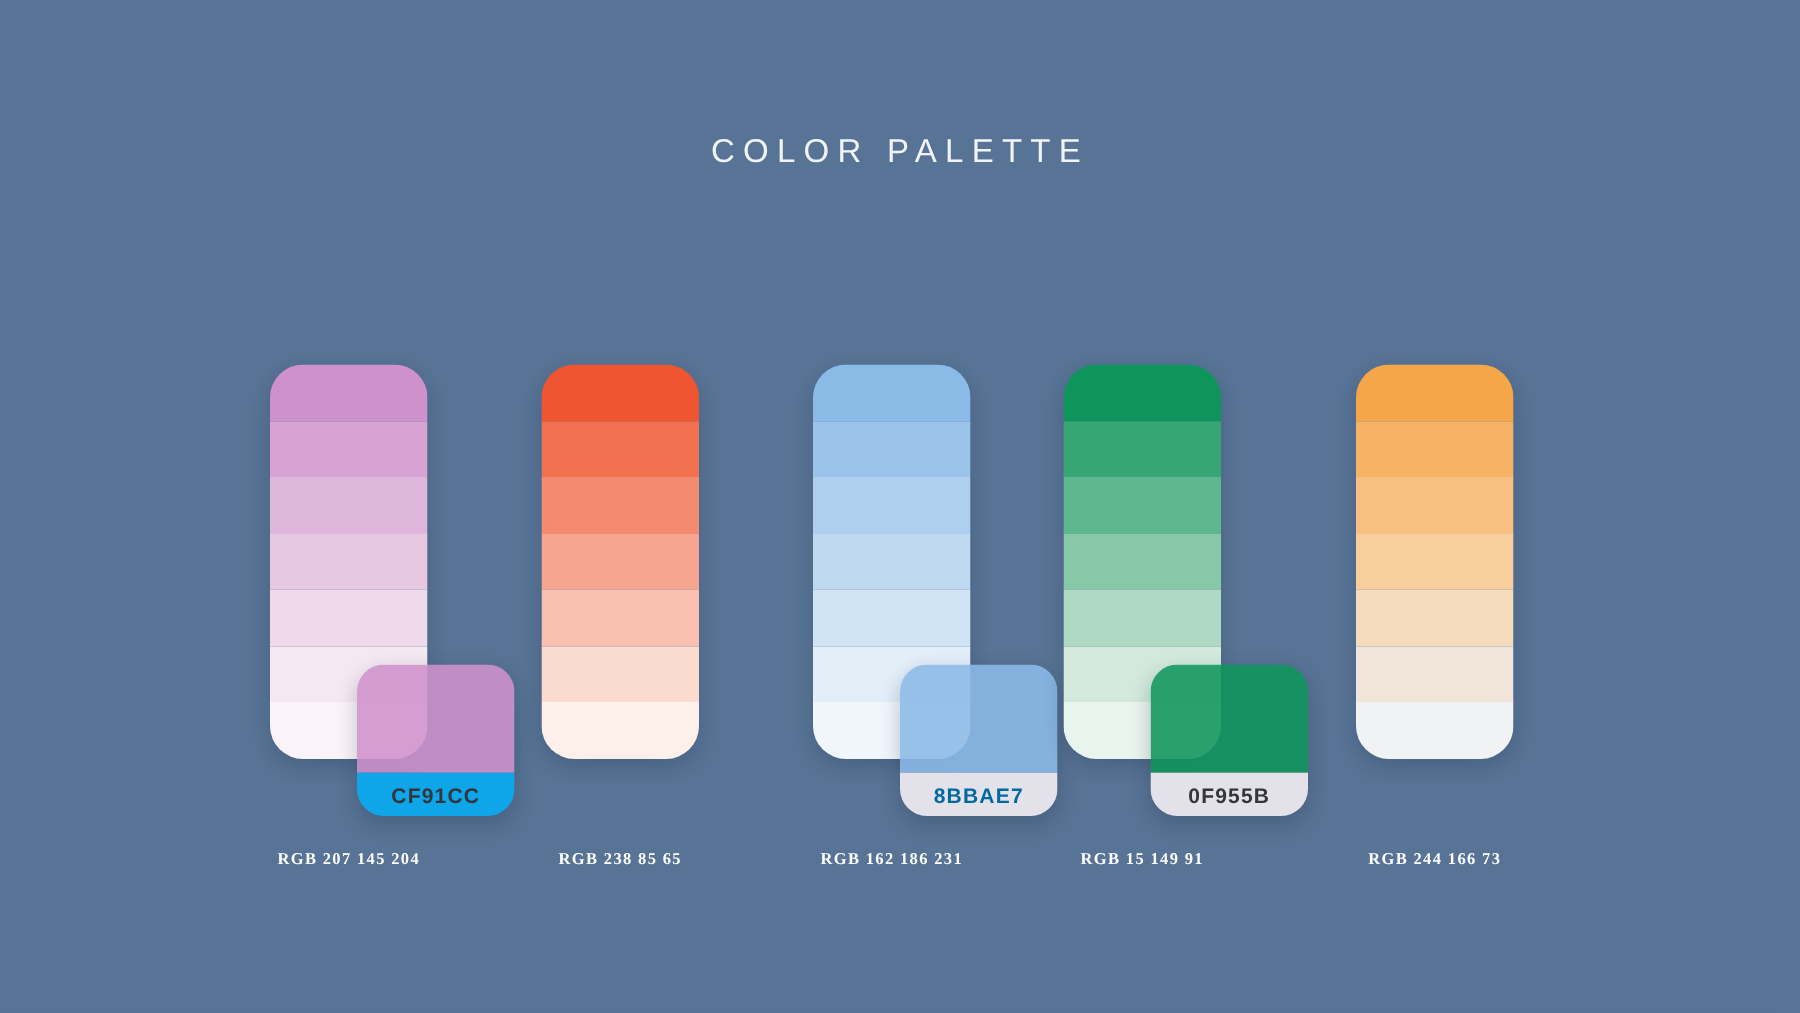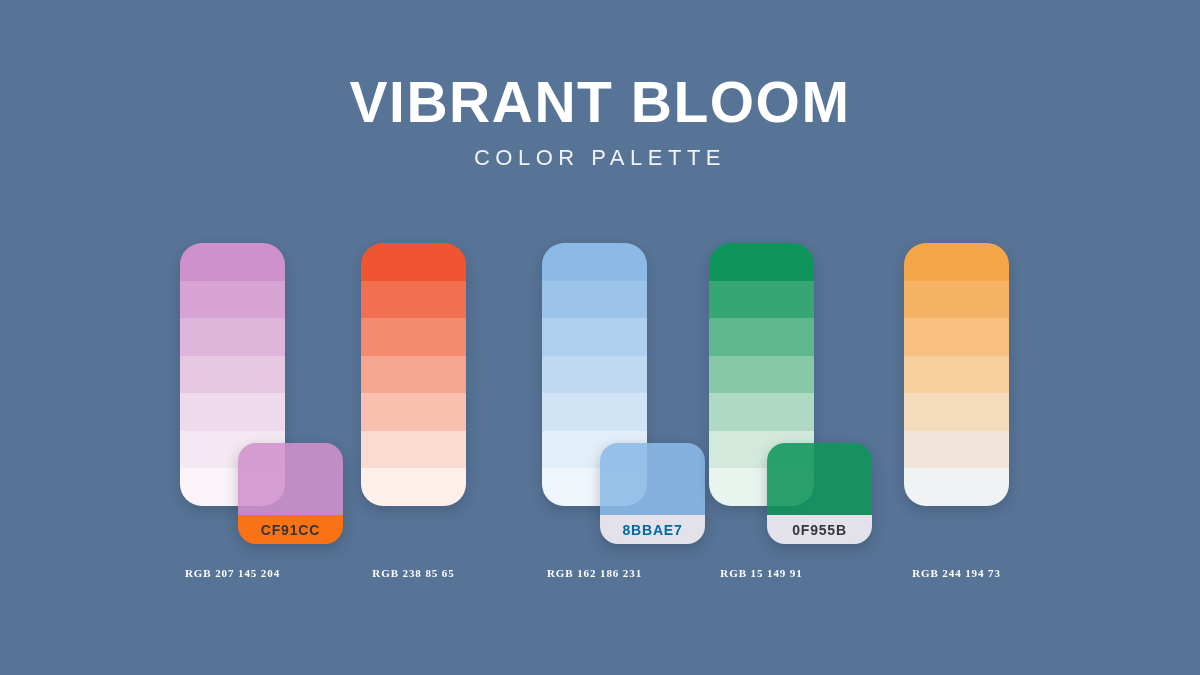--- a/index.html
+++ b/index.html
@@ -118,38 +118,37 @@
     color:#FFFFFF;
     letter-spacing:0.9px;
     white-space:nowrap;
     font-family:Liberation Serif, serif;
   }
 </style>
 </head>
 <body style="background: rgb(87, 115, 149);">
 
 <div id="header">
-  <div id="title">VIBRANT BLOOM</div>
   <div id="subtitle">COLOR PALETTE</div>
 </div>
 
 <div id="palette">
     <div class="palette-column" style="left: 0px;">
       <div class="strip">
         <div class="band" style="background: rgb(207, 145, 204);"></div>
         <div class="band" style="background: rgb(215, 163, 211);"></div>
         <div class="band" style="background: rgb(223, 182, 219);"></div>
         <div class="band" style="background: rgb(231, 200, 227);"></div>
         <div class="band" style="background: rgb(239, 218, 235);"></div>
         <div class="band" style="background: rgb(244, 232, 242);"></div>
         <div class="band" style="background: rgb(250, 244, 249);"></div>
       </div>
       <div class="swatch">
         <div class="swatch-color" style="background: rgb(207, 145, 204);"></div>
-        <div class="swatch-label" style="background: #f97316; color: rgb(51, 55, 61);">CF91CC</div>
+        <div class="swatch-label" style="background: #0ea5e9; color: rgb(51, 55, 61);">CF91CC</div>
       </div>
       <div class="rgb-line">RGB 207 145 204</div>
     </div>
     <div class="palette-column" style="left: 181px;">
       <div class="strip">
         <div class="band" style="background: rgb(238, 85, 48);"></div>
         <div class="band" style="background: rgb(241, 112, 79);"></div>
         <div class="band" style="background: rgb(244, 139, 112);"></div>
         <div class="band" style="background: rgb(246, 165, 144);"></div>
         <div class="band" style="background: rgb(249, 192, 176);"></div>
@@ -193,15 +192,15 @@
     <div class="palette-column" style="left: 724px;">
       <div class="strip">
         <div class="band" style="background: rgb(244, 166, 73);"></div>
         <div class="band" style="background: rgb(246, 179, 101);"></div>
         <div class="band" style="background: rgb(247, 192, 129);"></div>
         <div class="band" style="background: rgb(249, 206, 157);"></div>
         <div class="band" style="background: rgb(245, 220, 188);"></div>
         <div class="band" style="background: rgb(240, 229, 216);"></div>
         <div class="band" style="background: rgb(240, 242, 244);"></div>
       </div>
-      <div class="rgb-line">RGB 244 194 73</div>
+      <div class="rgb-line">RGB 244 166 73</div>
     </div>
   </div>
 
 </body></html>

